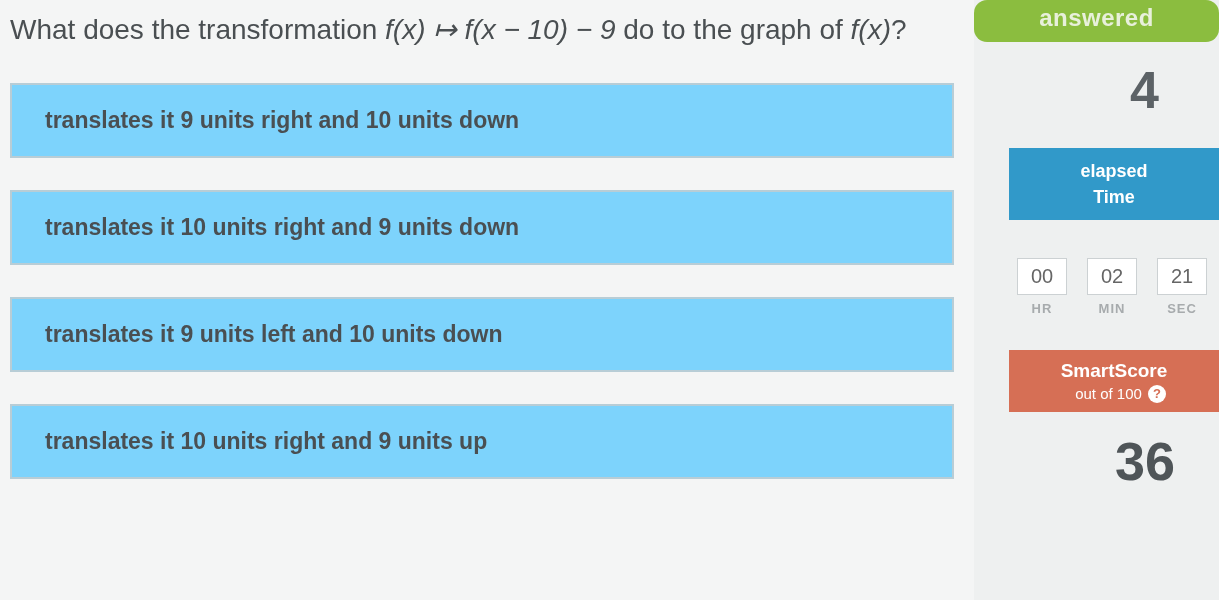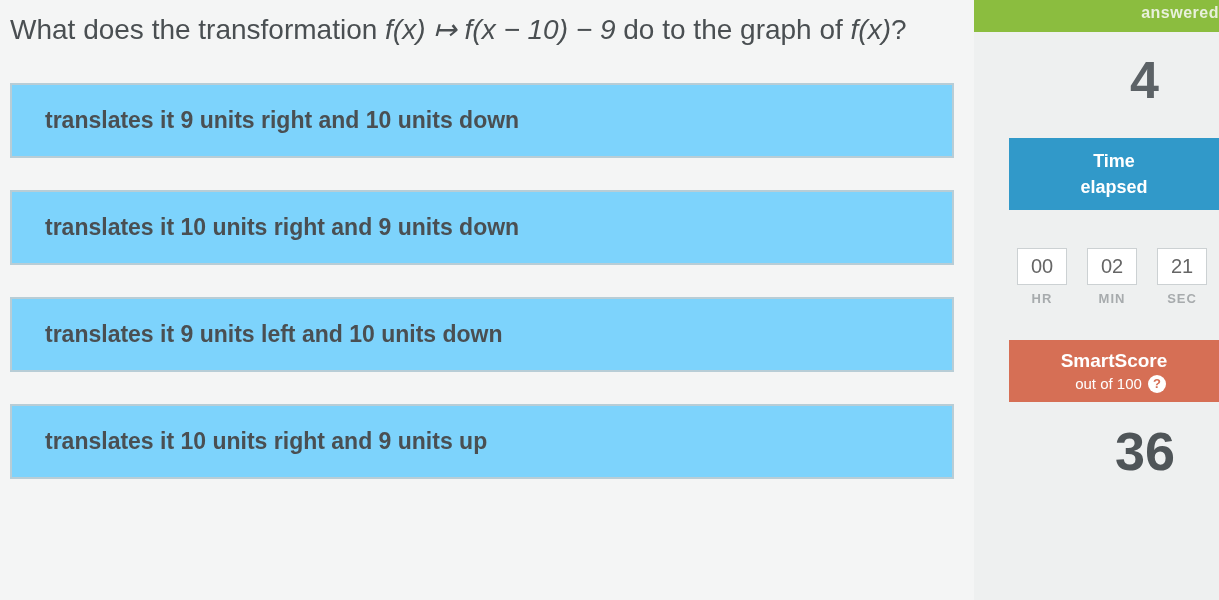--- a/index.html
+++ b/index.html
@@ -42,25 +42,26 @@
       background: #eef0f0;
       display: flex;
       flex-direction: column;
       align-items: center;
       padding: 0;
     }
     .answered-badge {
       width: 100%;
       background: #8bbd3f;
       color: #e8f0db;
-      text-align: right;
+      text-align: center;
       padding: 4px 0 10px 0;
-      font-size: 16px;
+      font-size: 24px;
       font-weight: 700;
       letter-spacing: 0.5px;
+      border-radius: 13px;
     }
     .questions-count {
       font-size: 52px;
       color: #5c6266;
       font-weight: 700;
       margin: 18px 0 28px 0;
       align-self: flex-end;
       padding-right: 60px;
     }
     .time-elapsed-header {
@@ -158,22 +159,22 @@
     <div class="answer-option">translates it 9 units left and 10 units down</div>
     <div class="answer-option">translates it 10 units right and 9 units up</div>
   </div>
 </div>
 
 <div class="sidebar">
   <div class="answered-badge">answered</div>
   <div class="questions-count">4</div>
 
   <div class="time-elapsed-header">
+    <div>elapsed</div>
     <div>Time</div>
-    <div>elapsed</div>
   </div>
 
   <div class="time-blocks">
     <div class="time-cell">
       <div class="time-val">00</div>
       <div class="time-label">HR</div>
     </div>
     <div class="time-cell">
       <div class="time-val">02</div>
       <div class="time-label">MIN</div>

